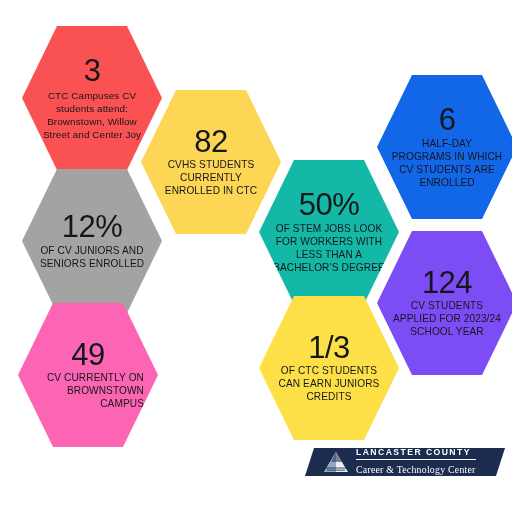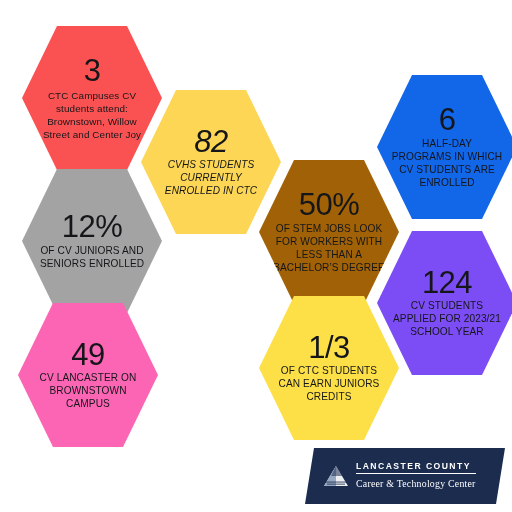--- a/index.html
+++ b/index.html
@@ -63,21 +63,21 @@
   #hex-applied    { left: 377px; top: 228px; }
   #hex-brownstown { left:  18px; top: 300px; }
   #hex-credits    { left: 259px; top: 293px; }
 
   
   #logo-bar {
     position: absolute;
     left: 305px;
     top: 448px;
     width: 200px;
-    height: 56px;
+    height: 28px;
     background: #1b2c4f;
     clip-path: polygon(4.5% 0%, 100% 0%, 95.5% 100%, 0% 100%);
     -webkit-clip-path: polygon(4.5% 0%, 100% 0%, 95.5% 100%, 0% 100%);
     display: flex;
     align-items: center;
     padding-left: 18px;
     box-sizing: border-box;
   }
   #logo-mark {
     width: 26px;
@@ -112,49 +112,49 @@
 </head>
 <body>
 
 <div id="canvas" style="background: rgb(255, 255, 255);">
 
   <div class="hex sentence" id="hex-campuses" style="background: rgb(250, 82, 82);">
     <div class="big">3</div>
     <div class="cap">CTC Campuses CV students attend: Brownstown, Willow Street and Center Joy</div>
   </div>
 
-  <div class="hex" id="hex-enrolled" style="background: rgb(252, 214, 84); font-style: italic;">
+  <div class="hex" id="hex-enrolled" style="background: rgb(252, 214, 84);">
     <div class="big">82</div>
     <div class="cap">CVHS STUDENTS CURRENTLY ENROLLED IN CTC</div>
   </div>
 
   <div class="hex" id="hex-halfday" style="background: rgb(18, 102, 232);">
     <div class="big">6</div>
     <div class="cap">HALF-DAY PROGRAMS IN WHICH CV STUDENTS ARE ENROLLED</div>
   </div>
 
   <div class="hex" id="hex-juniors" style="background: #a3a3a3;">
     <div class="big">12%</div>
     <div class="cap">OF CV JUNIORS AND SENIORS ENROLLED</div>
   </div>
 
-  <div class="hex" id="hex-stem" style="background: #a16207;">
+  <div class="hex" id="hex-stem" style="background: #14b8a6;">
     <div class="big">50%</div>
     <div class="cap">OF STEM JOBS LOOK FOR WORKERS WITH LESS THAN A BACHELOR’S DEGREE</div>
   </div>
 
 
   <div class="hex" id="hex-applied" style="background: rgb(124, 77, 245);">
     <div class="big">124</div>
-    <div class="cap">CV STUDENTS APPLIED FOR 2023/21 SCHOOL YEAR</div>
+    <div class="cap">CV STUDENTS APPLIED FOR 2023/24 SCHOOL YEAR</div>
   </div>
 
-  <div class="hex" id="hex-brownstown" style="background: rgb(251, 101, 180);">
+  <div class="hex" id="hex-brownstown" style="background: rgb(251, 101, 180); text-align: right;">
     <div class="big">49</div>
-    <div class="cap">CV LANCASTER ON BROWNSTOWN CAMPUS</div>
+    <div class="cap">CV CURRENTLY ON BROWNSTOWN CAMPUS</div>
   </div>
 
   <div class="hex" id="hex-credits" style="background: #fde047;">
     <div class="big">1/3</div>
     <div class="cap">OF CTC STUDENTS CAN EARN JUNIORS CREDITS</div>
   </div>
 
   <div id="logo-bar" style="background: rgb(27, 44, 79);">
     <span id="logo-mark">
       <svg viewBox="0 0 26 26" width="26" height="26" aria-hidden="true">

